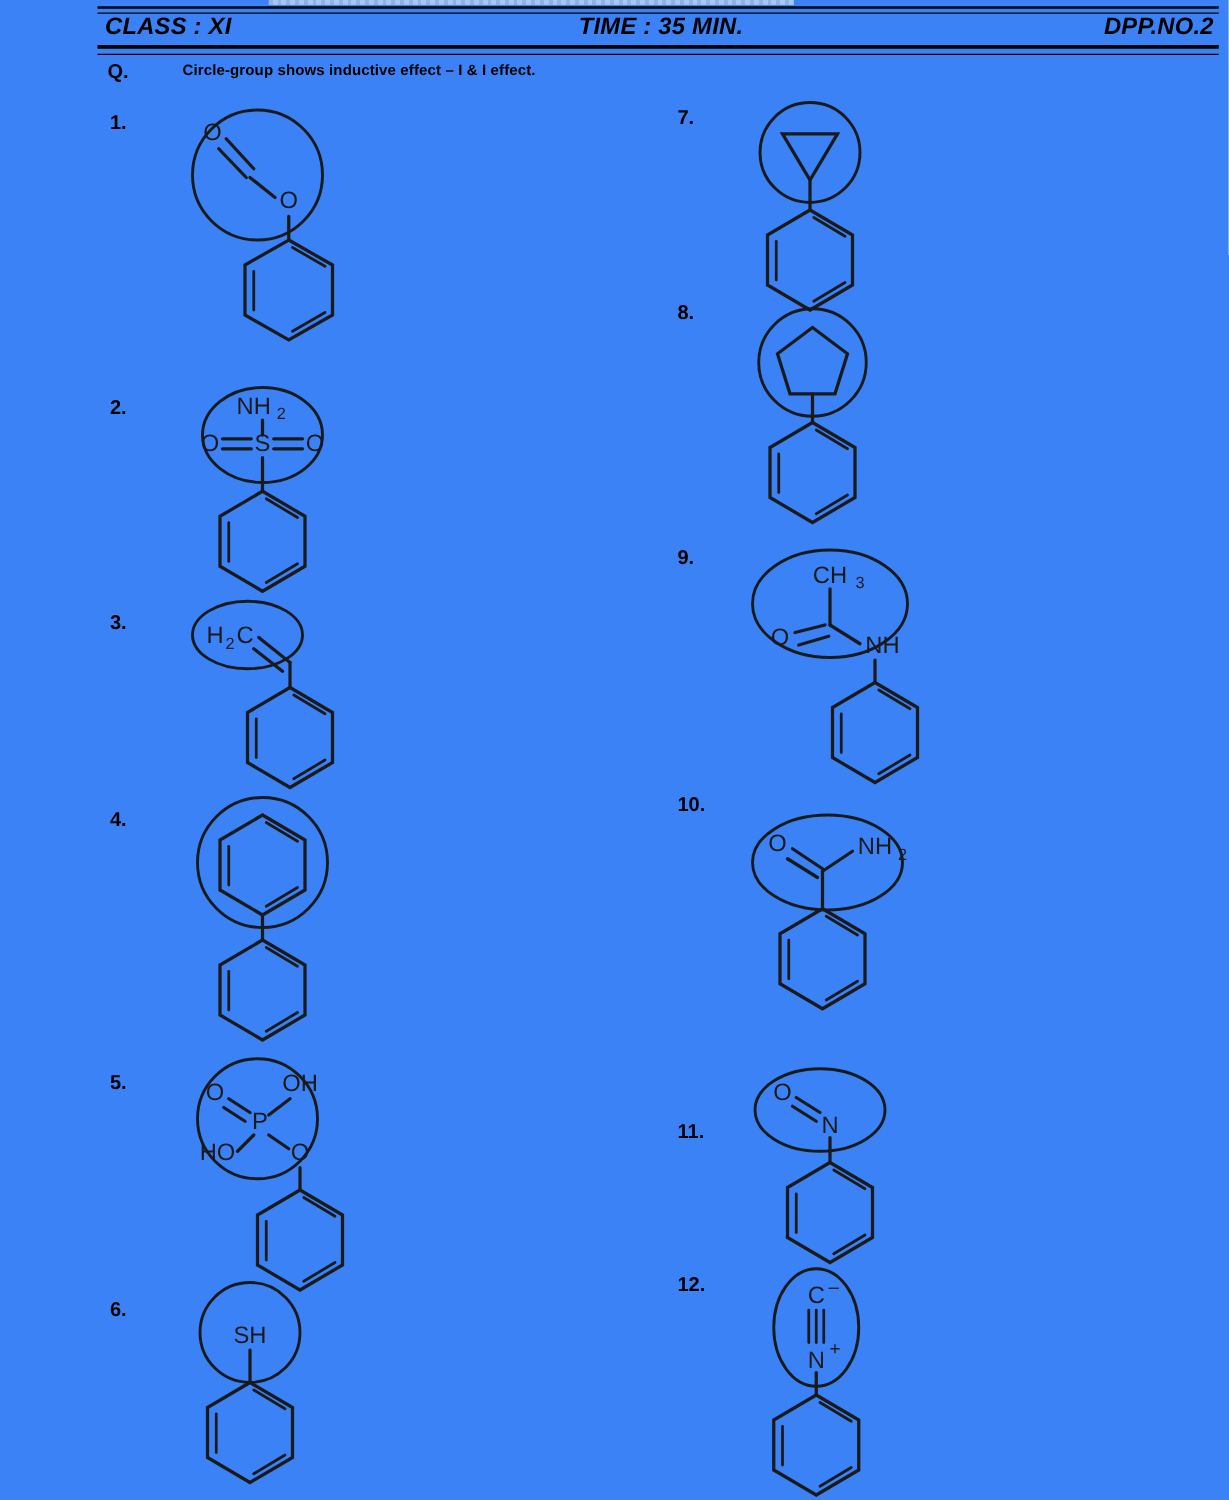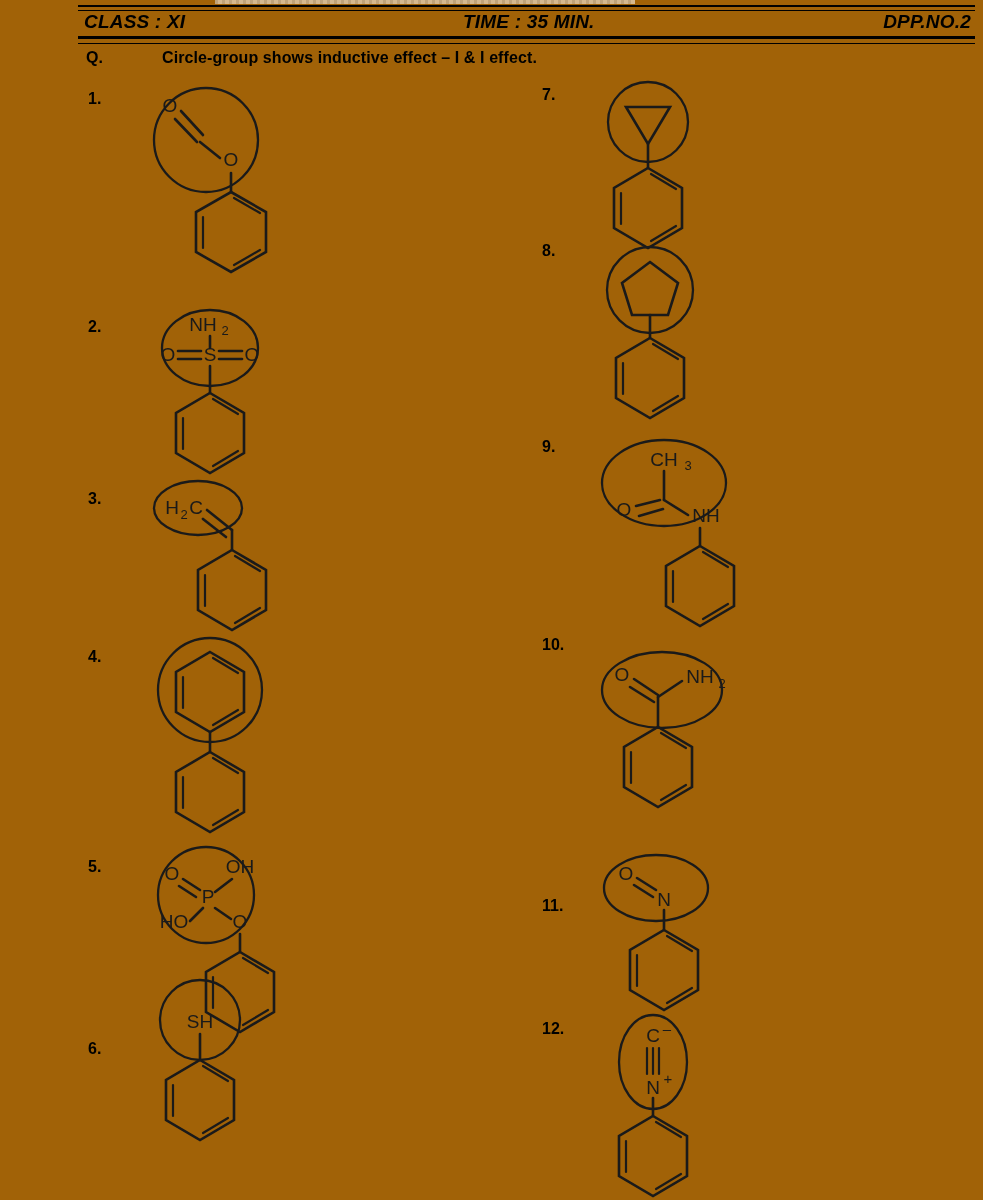--- a/index.html
+++ b/index.html
@@ -4,21 +4,21 @@
 <title>DPP Worksheet</title>
 <style>
   html,body{margin:0;padding:0;background:#ffffff;}
   body{
     width:983px; height:1200px;
     font-family:"Liberation Sans", sans-serif;
     color:#000;
     position:relative;
     overflow:hidden;
   }
-  .page{position:relative;width:983px;height:1200px;background:#a16207;}
+  .page{position:relative;width:983px;height:1200px;background:#3b82f6;}
 
   
   .scan-artifact{
     position:absolute; left:215px; top:0px; width:420px; height:4px;
     background:repeating-linear-gradient(90deg,#d8d8d8 0 3px,#ffffff 3px 7px);
     opacity:.55;
   }
 
   
   .rule-top{
@@ -36,22 +36,22 @@
   .hdr span{
     font-weight:bold;font-style:italic;font-size:19px;letter-spacing:.2px;
     white-space:nowrap;
   }
   .hdr .h-class{position:absolute;left:6px;}
   .hdr .h-time{position:absolute;left:385px;}
   .hdr .h-dpp{position:absolute;right:4px;}
 
   
   .q-label{position:absolute;left:86px;top:49px;font-size:16px;font-weight:bold;}
-  .q-text{position:absolute;left:146px;top:49px;font-size:16px;font-weight:bold;
-          letter-spacing:.1px;white-space:nowrap;margin-left:16px;}
+  .q-text{position:absolute;left:146px;top:49px;font-size:12px;font-weight:bold;
+          letter-spacing:.1px;white-space:nowrap;}
 
   
   .num{position:absolute;font-size:16px;font-weight:bold;}
 
   
   .struct{position:absolute;}
   svg{display:block;overflow:visible;}
   .bond{stroke:#1a1a1a;stroke-width:2.6;fill:none;stroke-linecap:round;}
   .bond-thin{stroke:#1a1a1a;stroke-width:2.2;fill:none;stroke-linecap:round;}
   .ring{stroke:#1a1a1a;stroke-width:2.6;fill:none;}
@@ -205,21 +205,21 @@
       <line class="bond" x1="92" y1="86" x2="92" y2="104"></line>
       <g>
         <polygon class="ring" points="92,104 126,124 126,164 92,184 58,164 58,124"></polygon>
         <line class="bond-thin" x1="65" y1="129" x2="65" y2="160"></line>
         <line class="bond-thin" x1="95" y1="110" x2="120" y2="125"></line>
         <line class="bond-thin" x1="120" y1="162" x2="95" y2="177"></line>
       </g>
     </svg>
   </div>
 
-  <div class="struct" style="left:152px;top:976px;">
+  <div class="struct" style="left:152px;top:1022px;">
     <svg width="160" height="178" viewBox="0 0 160 178">
       <circle class="circ" cx="48" cy="44" r="40"></circle>
       <text class="atom" x="48" y="52" text-anchor="middle">SH</text>
       <line class="bond" x1="48" y1="58" x2="48" y2="84"></line>
       <g>
         <polygon class="ring" points="48,84 82,104 82,144 48,164 14,144 14,104"></polygon>
         <line class="bond-thin" x1="21" y1="109" x2="21" y2="140"></line>
         <line class="bond-thin" x1="51" y1="90" x2="76" y2="105"></line>
         <line class="bond-thin" x1="76" y1="142" x2="51" y2="157"></line>
       </g>

